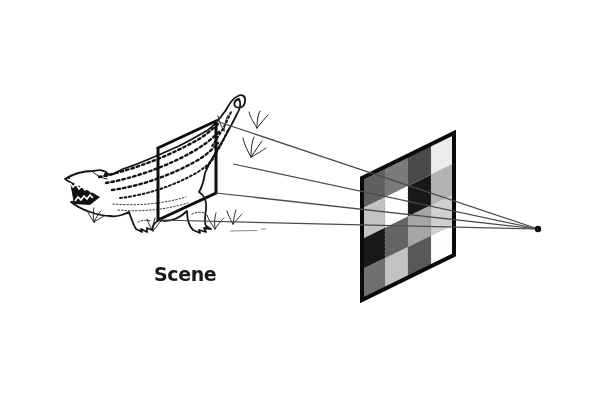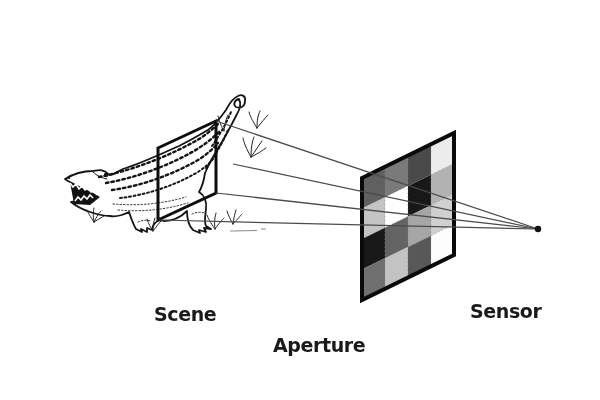--- a/index.html
+++ b/index.html
@@ -5,21 +5,20 @@
   html,body{margin:0;padding:0;background:#fff;}
   .stage{
     position:relative;width:600px;height:400px;background:var(--bg,#fff);
     overflow:hidden;font-family:"DejaVu Sans","Liberation Sans",sans-serif;
   }
   .stage svg{position:absolute;left:0;top:0;}
   .label{
     position:absolute;color:var(--text-color,#1a1a1a);
     font-weight:bold;font-size:19px;letter-spacing:-0.4px;line-height:22px;
     white-space:pre;
-    margin-top:40px;
   }
   .label-scene{left:154px;top:263px;}
   .label-aperture{left:273px;top:250px;}
   .label-sensor{left:470px;top:260px;}
   .outline{fill:#ffffff;stroke:var(--art-color,#151515);stroke-width:1.8;stroke-linejoin:round;}
   .ink{stroke:var(--art-color,#151515);fill:none;stroke-linecap:round;}
   .scute{stroke-width:2.4;stroke-dasharray:2.6 3;}
   .scute2{stroke-width:2;stroke-dasharray:2 2.6;}
   .hatch{stroke-width:0.9;stroke-dasharray:1.5 2;}
   .grass{stroke:#222;stroke-width:1;fill:none;stroke-linecap:round;}
@@ -138,16 +137,14 @@
       <line class="ray" x1="233" y1="164" x2="538" y2="229"></line>
       <line class="ray" x1="216" y1="193" x2="538" y2="229"></line>
       <line class="ray" x1="159" y1="220" x2="538" y2="229"></line>
     </g>
 
     <circle cx="538" cy="229" r="3.2" fill="#111"></circle>
   </svg>
 
   <div class="label label-scene">Scene</div>
   <div class="label label-aperture">
-    <div>Aperture</div>
   </div>
-  <div class="label label-sensor">Sensor</div>
 </div>
 
 </body></html>

